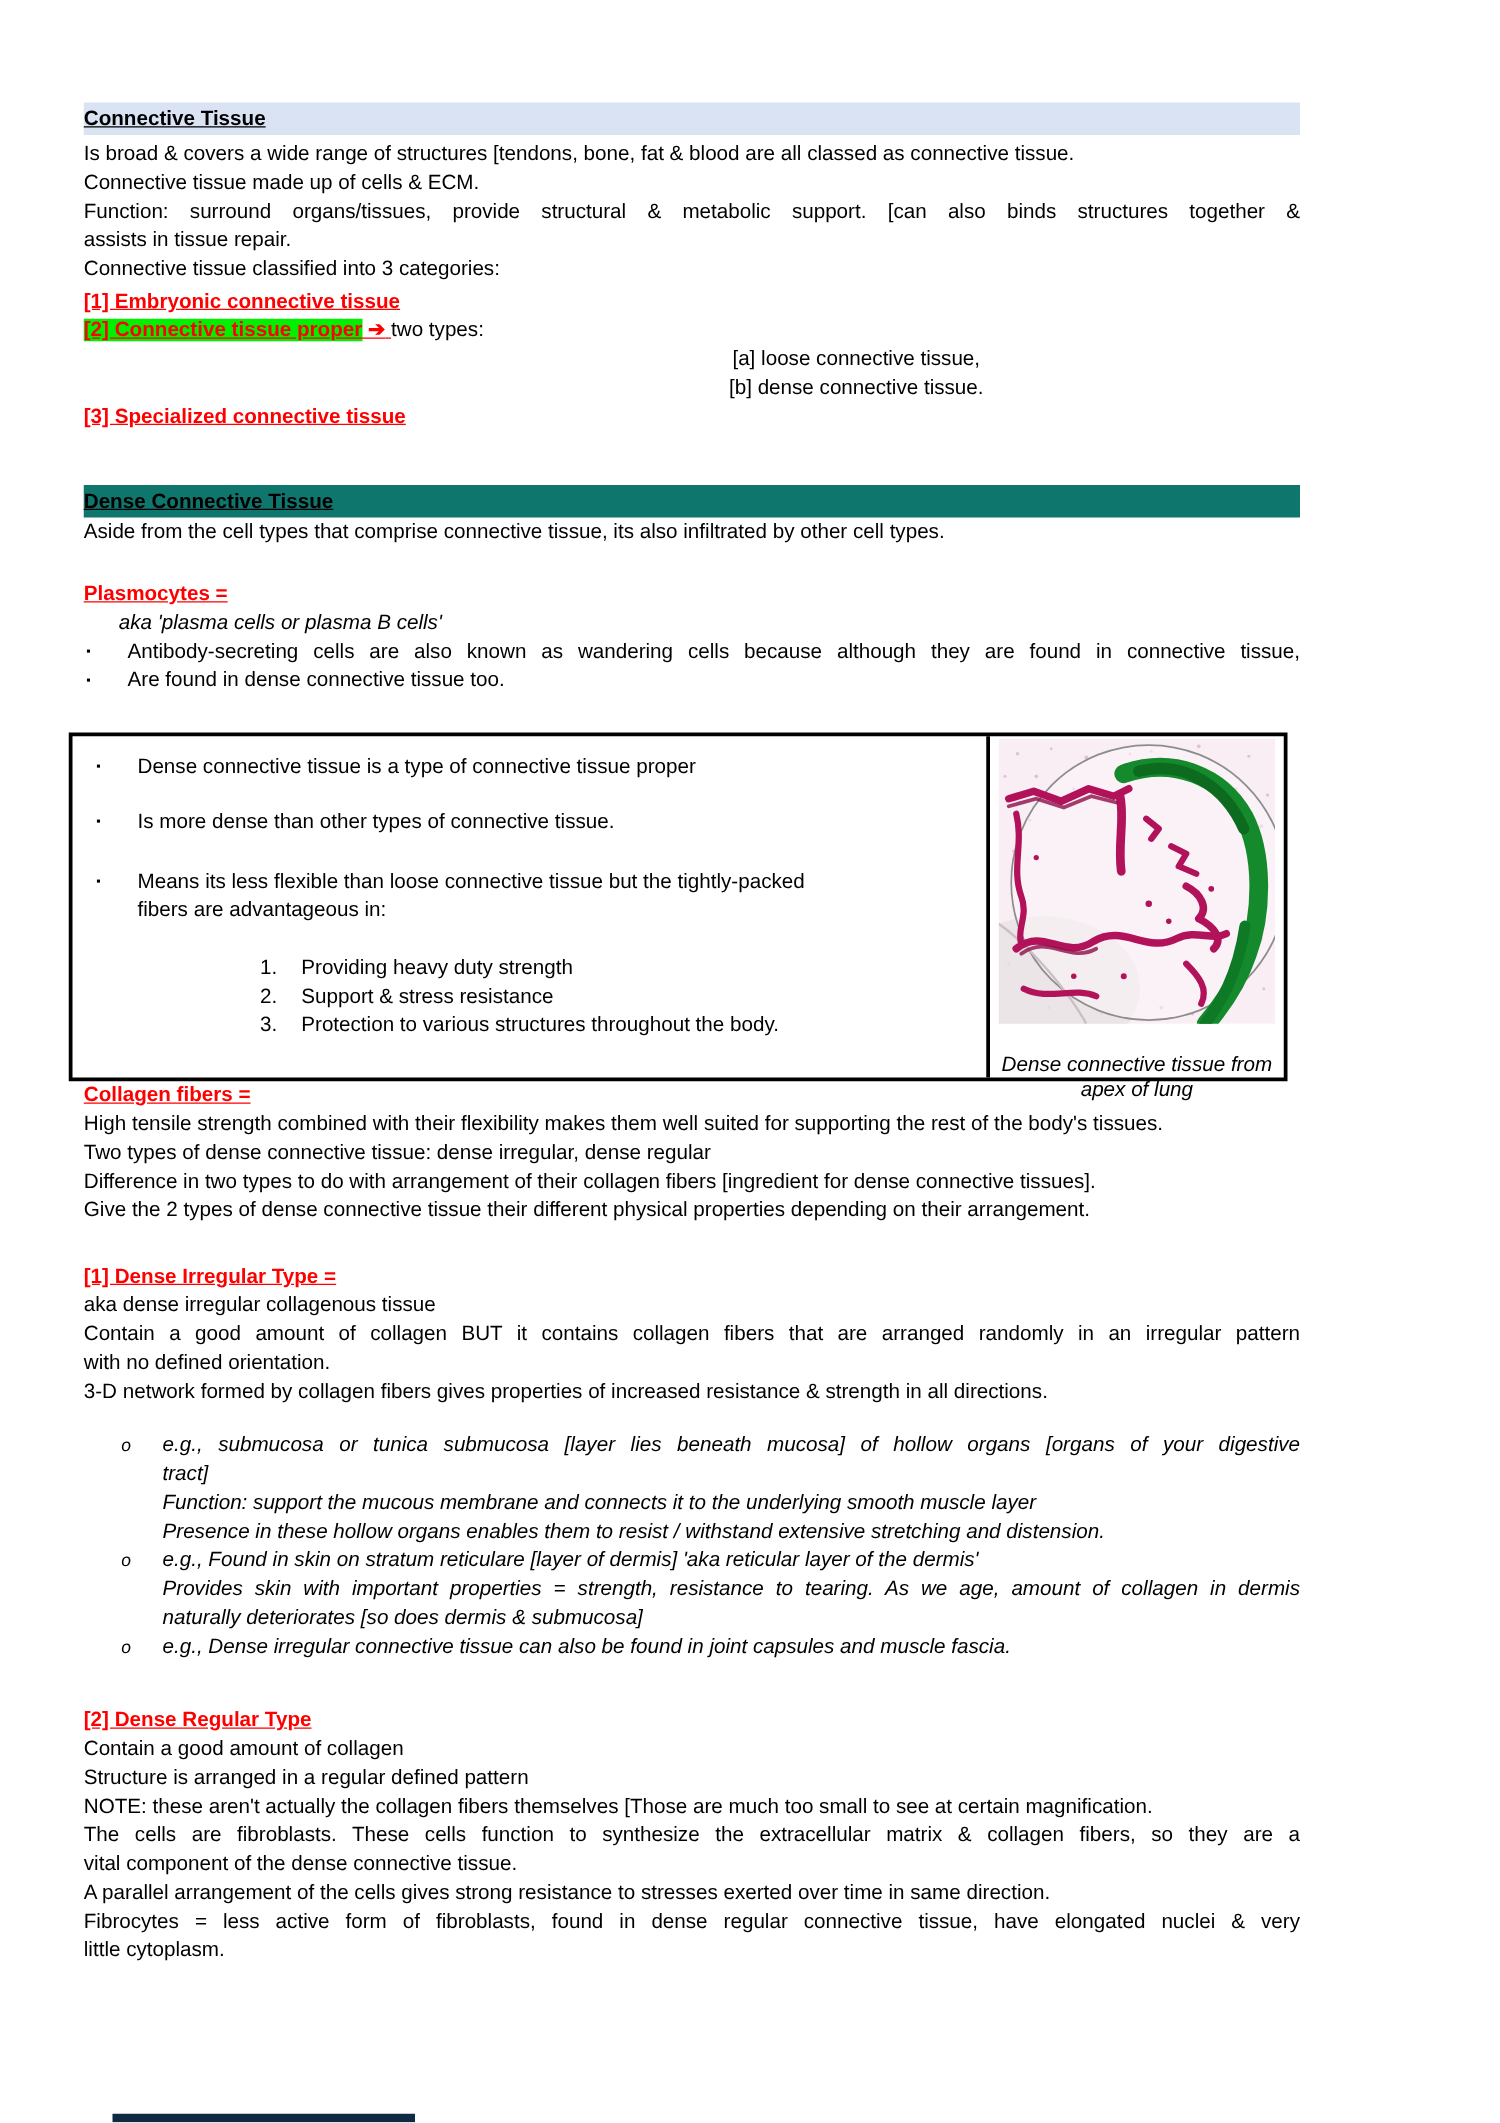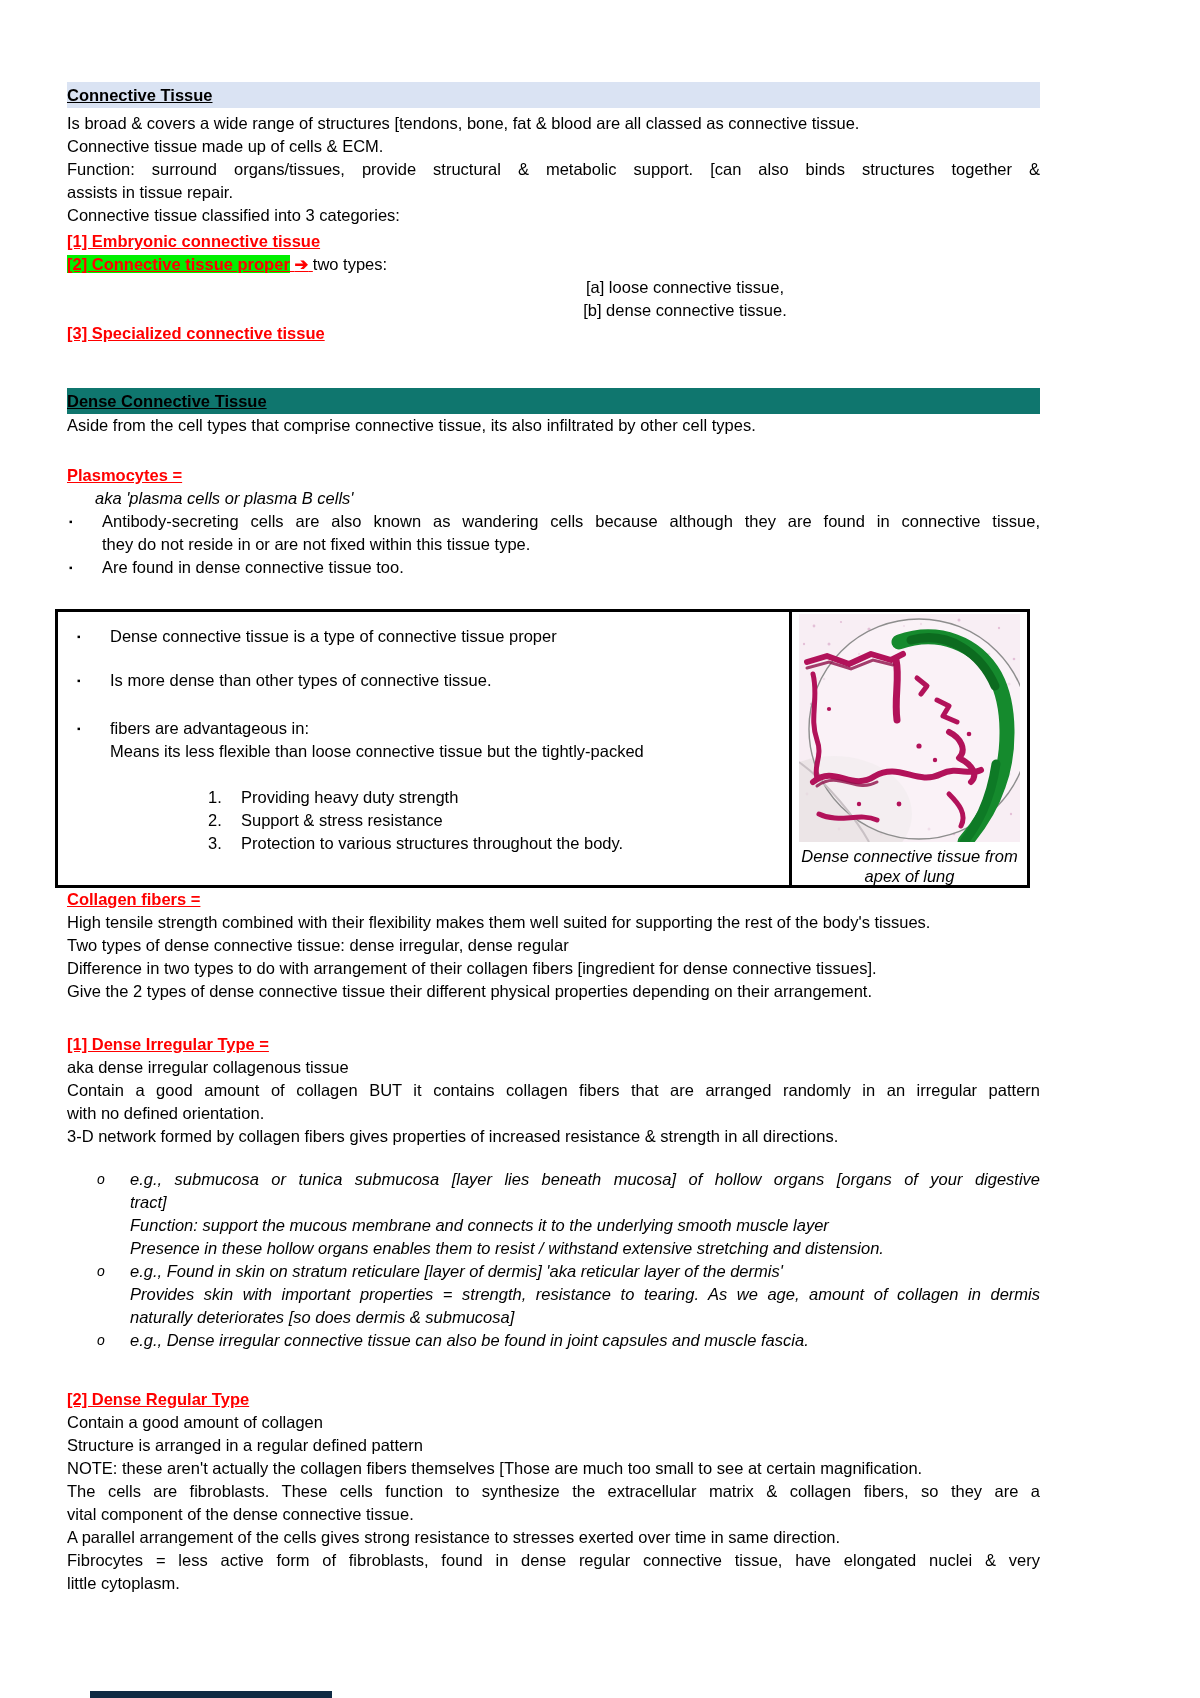--- a/index.html
+++ b/index.html
@@ -24,21 +24,21 @@
   .btxt { flex:1; min-width:0; }
   .ind-sub { margin-left:263px;text-align:center; }
   .box { display:flex; box-sizing:border-box; margin-left:-12px; width:975px; height:279px;
          border:3px solid #000; margin-top:30px; }
   .box-left { box-sizing:border-box; width:734px; padding:13px 10px 0 17px; }
   .box-right { flex:1; box-sizing:border-box; border-left:3px solid #000;
                padding:2px 7px 0 7px; text-align:center; }
   .nrow { display:flex; margin-left:133px; }
   .num { flex:none; width:33px; }
   .micro { display:block; width:221px; height:228px; margin:0 auto; }
-  .cap { font-style:italic; line-height:20px; margin-top:4px; }
+  .cap { font-style:italic; line-height:20px; margin-top:23px; }
   .sp21 { height:21px; } .sp23 { height:23px; } .sp25 { height:25px; }
   .next-bar { position:absolute; left:90px; bottom:0; width:242px; height:7px; }
   .arrow { font-weight:bold; }
 </style>
 </head>
 <body>
 
 <div class="page">
   <div class="content">
 
@@ -70,21 +70,20 @@
     <div class="ln">Aside from the cell types that comprise connective tissue, its also infiltrated by other cell types.</div>
 
     <div class="ln" style="margin-top:27px;">
       <span class="red b u-trail">Plasmocytes =</span>
     </div>
     <div class="ln it">aka 'plasma cells or plasma B cells'</div>
     <div class="brow">
       <div class="bm bm-sq">▪</div>
       <div class="btxt">
         <div class="jl">Antibody-secreting cells are also known as wandering cells because although they are found in connective tissue,</div>
-        <div class="ln">they do not reside in or are not fixed within this tissue type.</div>
       </div>
     </div>
     <div class="brow">
       <div class="bm bm-sq">▪</div>
       <div class="btxt">
         <div class="ln">Are found in dense connective tissue too.</div>
       </div>
     </div>
 
     <div class="box">
@@ -99,22 +98,22 @@
         <div class="brow">
           <div class="bm bm-sq">▪</div>
           <div class="btxt">
               <div class="ln">Is more dense than other types of connective tissue.</div>
             </div>
         </div>
         <div class="sp25"></div>
         <div class="brow">
           <div class="bm bm-sq">▪</div>
           <div class="btxt">
+            <div class="ln">Means its less flexible than loose connective tissue but the tightly-packed</div>
             <div class="ln">fibers are advantageous in:</div>
-            <div class="ln">Means its less flexible than loose connective tissue but the tightly-packed</div>
           </div>
         </div>
         <div class="sp23"></div>
         <div class="nrow">
           <div class="num">1.</div>
           <div class="ln">Providing heavy duty strength</div>
         </div>
         <div class="nrow">
           <div class="num">2.</div>
           <div class="ln">Support &amp; stress resistance</div>

